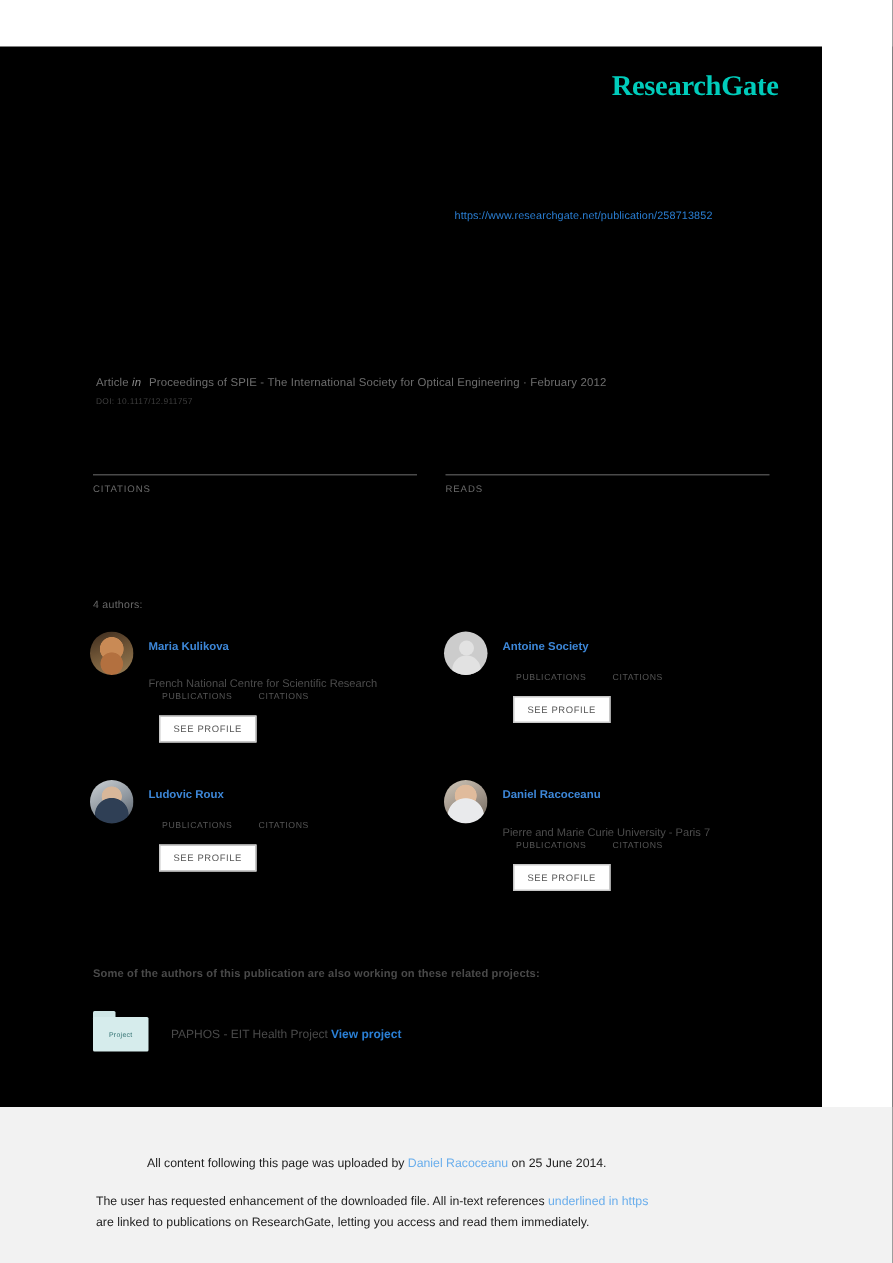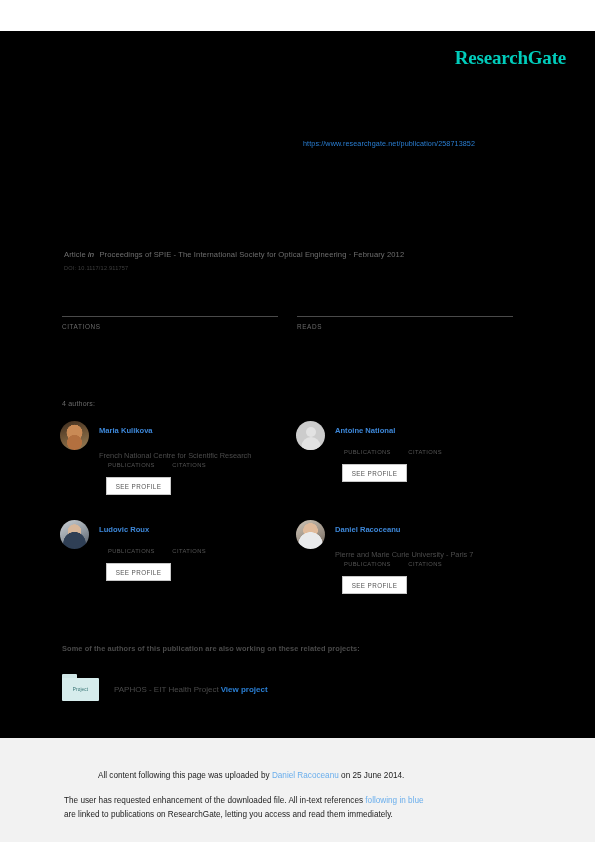--- a/index.html
+++ b/index.html
@@ -20,21 +20,21 @@
     position: absolute;
     left: 0; top: 0;
     width: 595px; height: 31px;
     background: #ffffff;
   }
 
   
   .dark-page {
     position: absolute;
     left: 0; top: 31px;
-    width: 595px; height: 707px;
+    width: 548px; height: 707px;
     background: #000000;
   }
 
   
   .footer {
     position: absolute;
     left: 0; top: 738px;
     width: 595px; height: 104px;
     background: #f2f2f2;
   }
@@ -370,21 +370,21 @@
       </div>
     </div>
     <div class="see-profile with-affil">SEE PROFILE</div>
   </div>
 
   <div class="author author-b">
     <div class="avatar avatar-placeholder">
       <div class="ph-head"></div>
       <div class="ph-body"></div>
     </div>
-    <div class="author-name">Antoine National</div>
+    <div class="author-name">Antoine Society</div>
     <div class="author-affil"></div>
     <div class="metrics no-affil">
       <div class="metric">
         <div class="metric-num"></div>
         <div class="metric-lbl">PUBLICATIONS</div>
       </div>
       <div class="metric">
         <div class="metric-num"></div>
         <div class="metric-lbl">CITATIONS</div>
       </div>
@@ -440,15 +440,15 @@
   </div>
 
 </div>
 
 <div class="footer"></div>
 
 <div class="footer-line footer-line-1">
   <span>All content following this page was uploaded by </span><span class="footer-link">Daniel Racoceanu</span><span> on 25 June 2014.</span>
 </div>
 <div class="footer-line footer-line-2">
-  <span>The user has requested enhancement of the downloaded file. All in-text references </span><span class="footer-link">following in blue</span>
+  <span>The user has requested enhancement of the downloaded file. All in-text references </span><span class="footer-link">underlined in https</span>
 </div>
 <div class="footer-line footer-line-3">are linked to publications on ResearchGate, letting you access and read them immediately.</div>
 
 </body></html>

